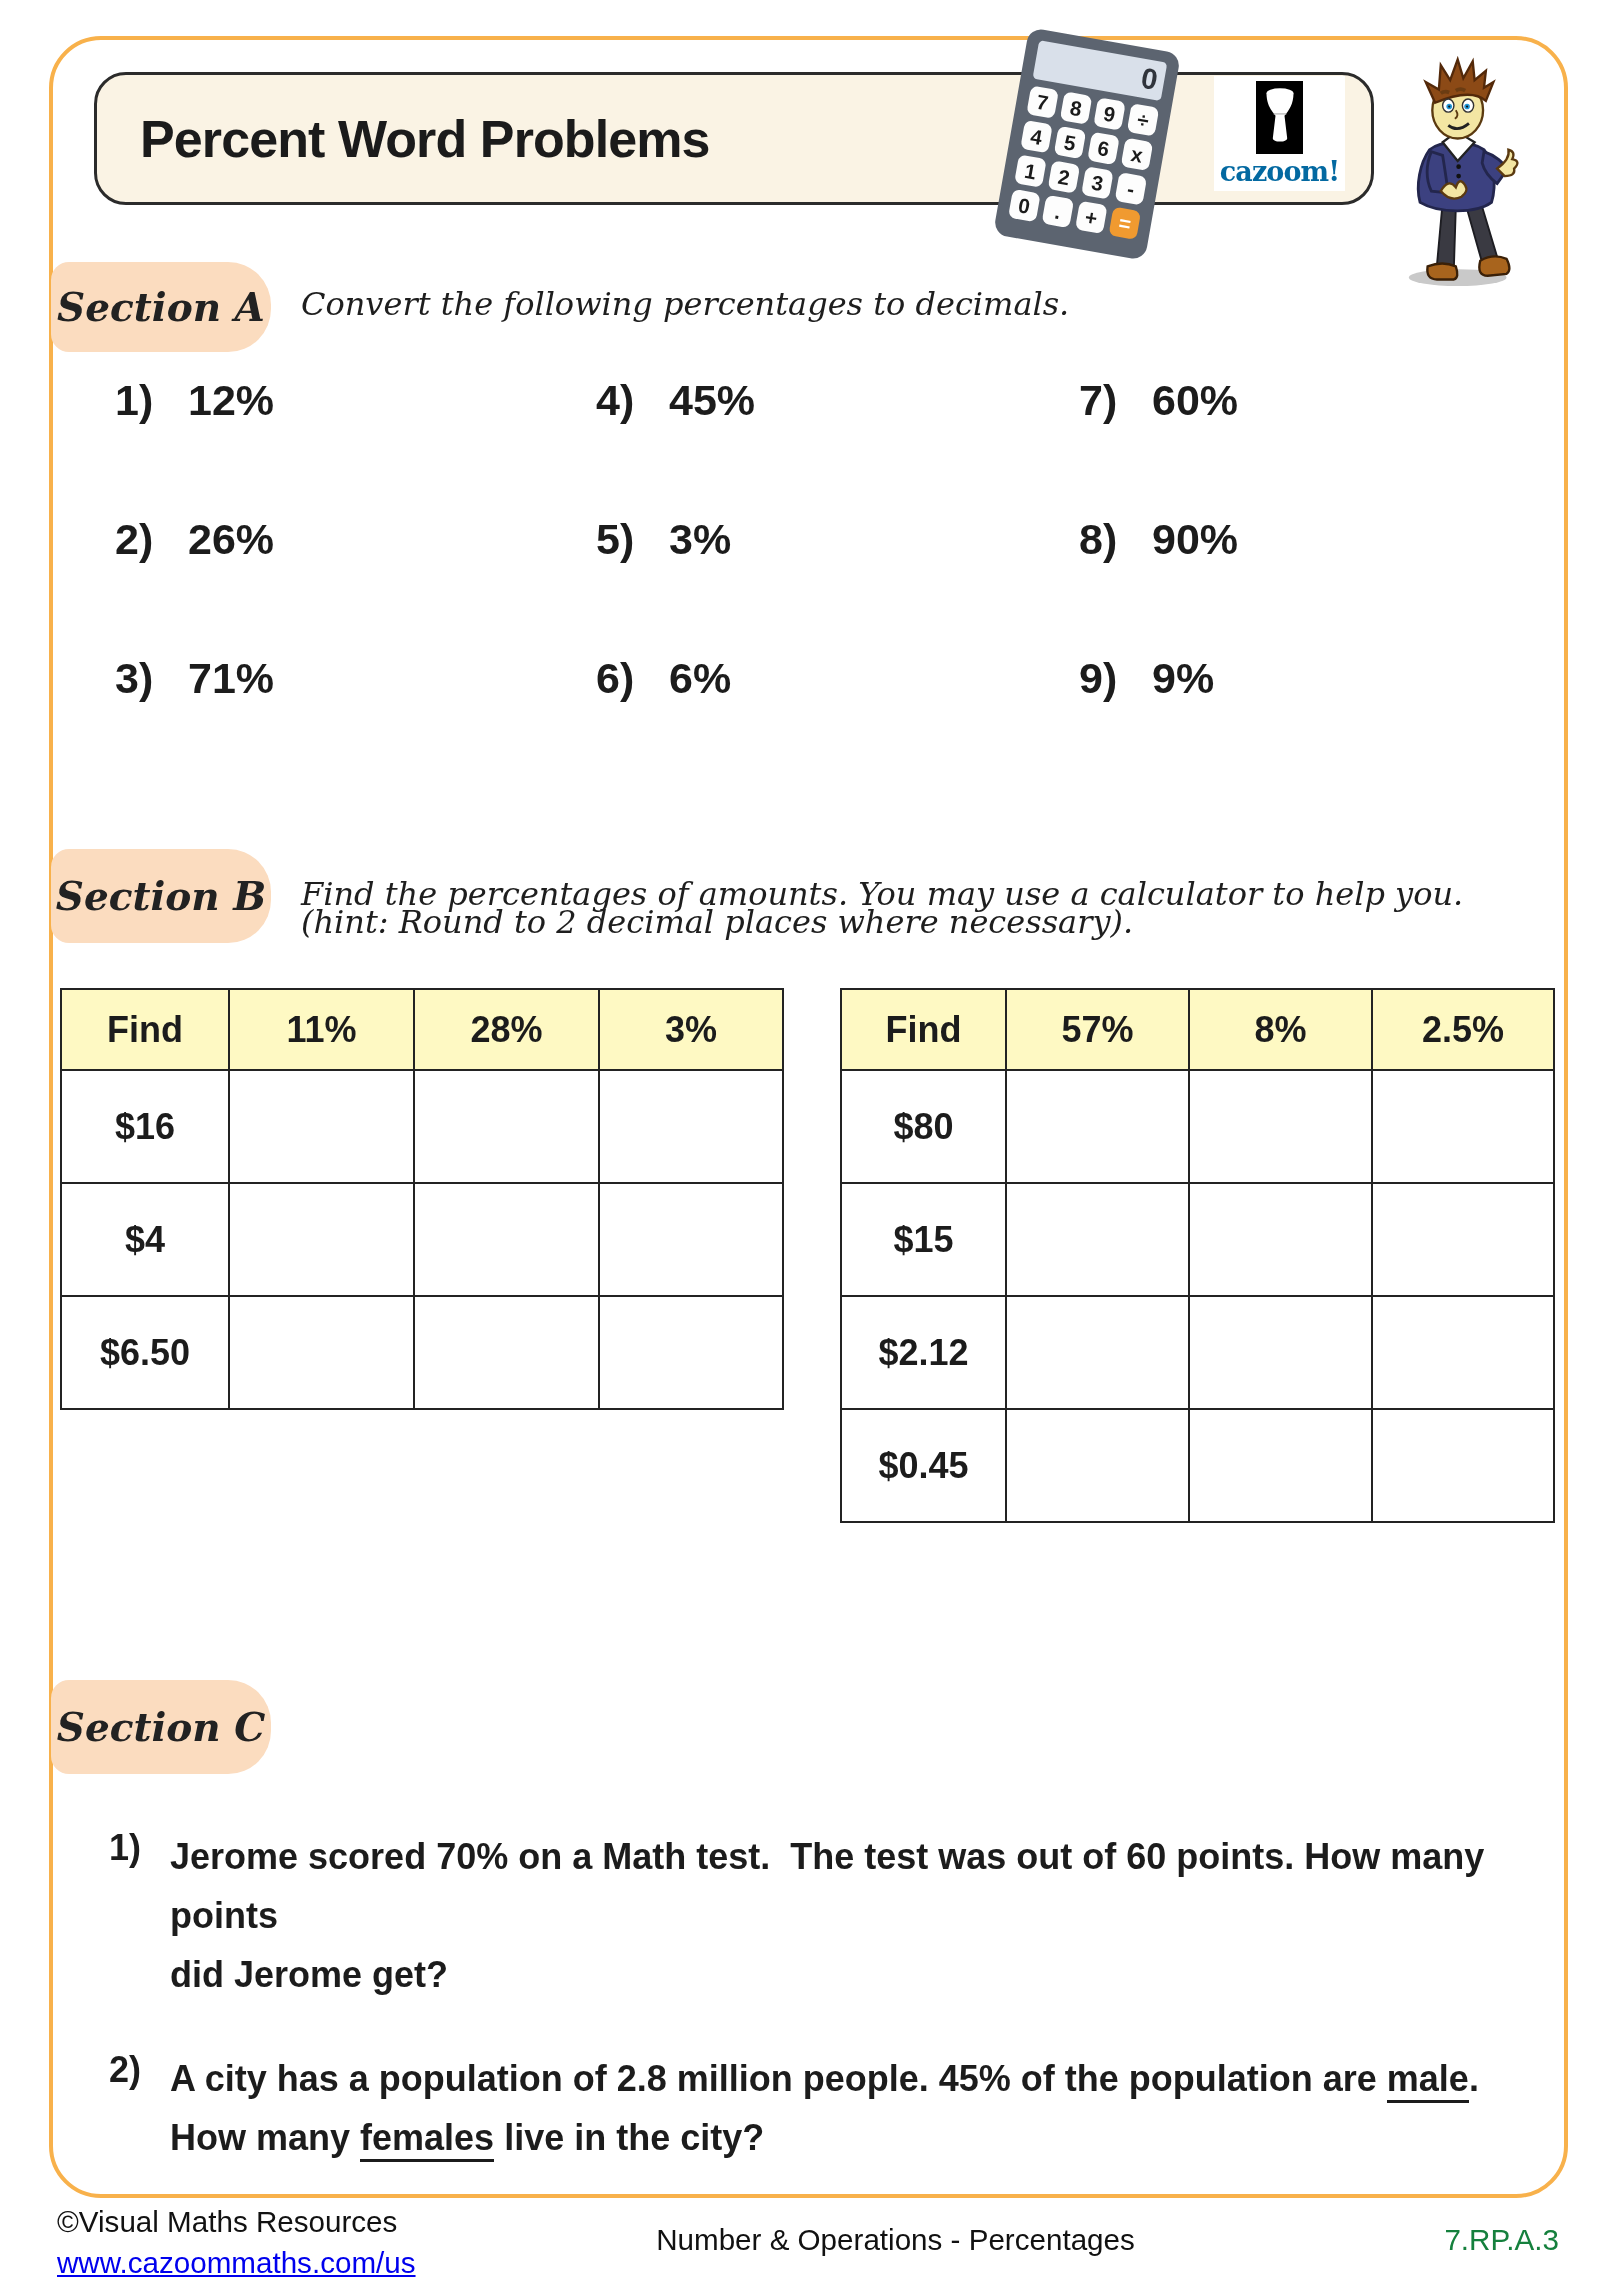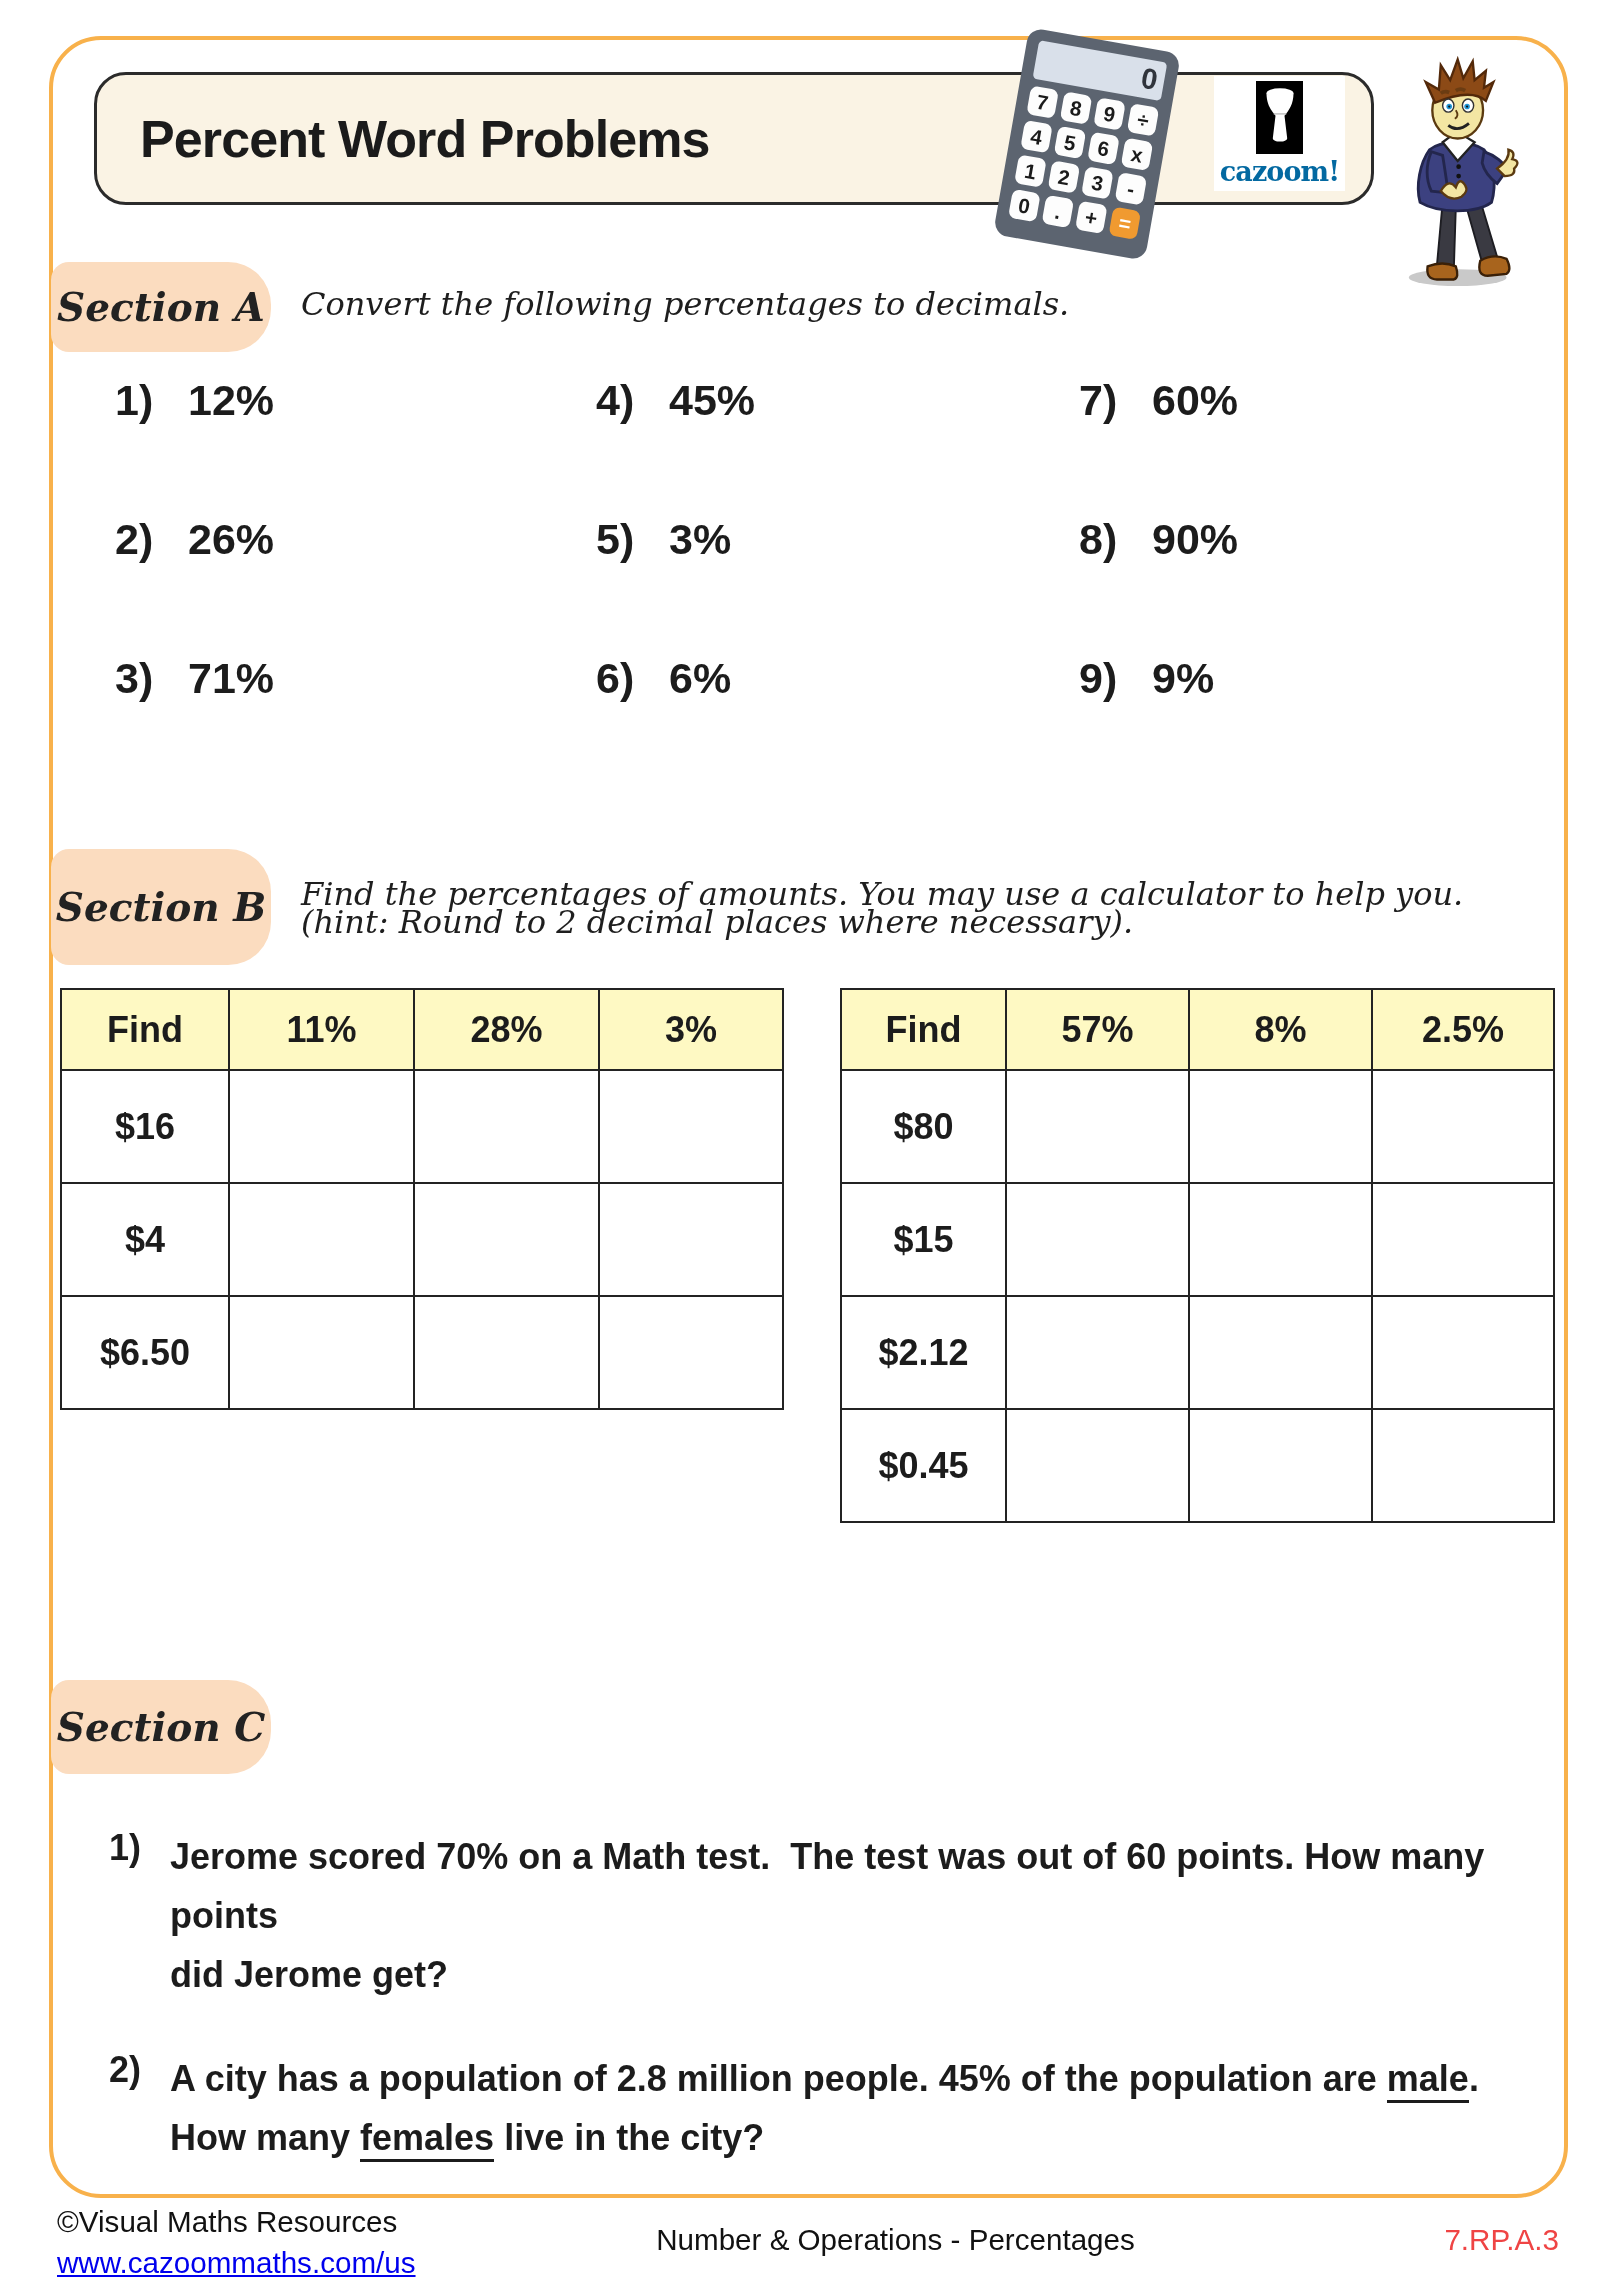--- a/index.html
+++ b/index.html
@@ -47,21 +47,21 @@
   
   .problem{position:absolute;font-size:36px;font-weight:bold;}
   .pnum{position:absolute;left:0;top:0;}
   .plines{position:absolute;left:61px;top:0;width:1361px;}
   .pline{line-height:59px;white-space:pre-wrap;}
   .uword{border-bottom:3.6px solid #1c1c1c;padding-bottom:0.9px;}
   
   .footer-left{position:absolute;left:57px;top:2205px;font-size:29.6px;color:#111;}
   .footer-link{display:block;margin-top:7.2px;color:#0000EE;text-decoration:underline;font-size:29.6px;cursor:pointer;}
   .footer-center{position:absolute;left:609px;top:2223px;width:573px;text-align:center;font-size:29.6px;color:#111;}
-  .footer-right{position:absolute;right:63px;top:2223px;font-size:29.6px;color:#ef4444;}
+  .footer-right{position:absolute;right:63px;top:2223px;font-size:29.6px;color:#15803d;}
 </style>
 </head>
 <body>
 
 <div id="page">
 
   <div class="page-border"></div>
 
   <div class="title-box">
     <div class="page-title">Percent Word Problems</div>
@@ -137,21 +137,21 @@
   <div class="qa-item" style="left:115px;top:376px;"><span class="qa-num">1)</span><span>12%</span></div>
   <div class="qa-item" style="left:115px;top:515px;"><span class="qa-num">2)</span><span>26%</span></div>
   <div class="qa-item" style="left:115px;top:654px;"><span class="qa-num">3)</span><span>71%</span></div>
   <div class="qa-item" style="left:596px;top:376px;"><span class="qa-num">4)</span><span>45%</span></div>
   <div class="qa-item" style="left:596px;top:515px;"><span class="qa-num">5)</span><span>3%</span></div>
   <div class="qa-item" style="left:596px;top:654px;"><span class="qa-num">6)</span><span>6%</span></div>
   <div class="qa-item" style="left:1079px;top:376px;"><span class="qa-num">7)</span><span>60%</span></div>
   <div class="qa-item" style="left:1079px;top:515px;"><span class="qa-num">8)</span><span>90%</span></div>
   <div class="qa-item" style="left:1079px;top:654px;"><span class="qa-num">9)</span><span>9%</span></div>
 
-  <div class="badge" style="top:849px;height:116px;">
+  <div class="badge" style="top:849px;height:94px;">
     <span class="badge-label">Section B</span>
   </div>
   <div class="instr" style="left:301px;top:875px;">Find the percentages of amounts. You may use a calculator to help you.</div>
   <div class="instr" style="left:301px;top:903px;">(hint: Round to 2 decimal places where necessary).</div>
 
   <div class="ptable-wrap" style="left:60px;">
     <table class="ptable">
       <colgroup>
           <col style="width:168px">
           <col style="width:185px">

